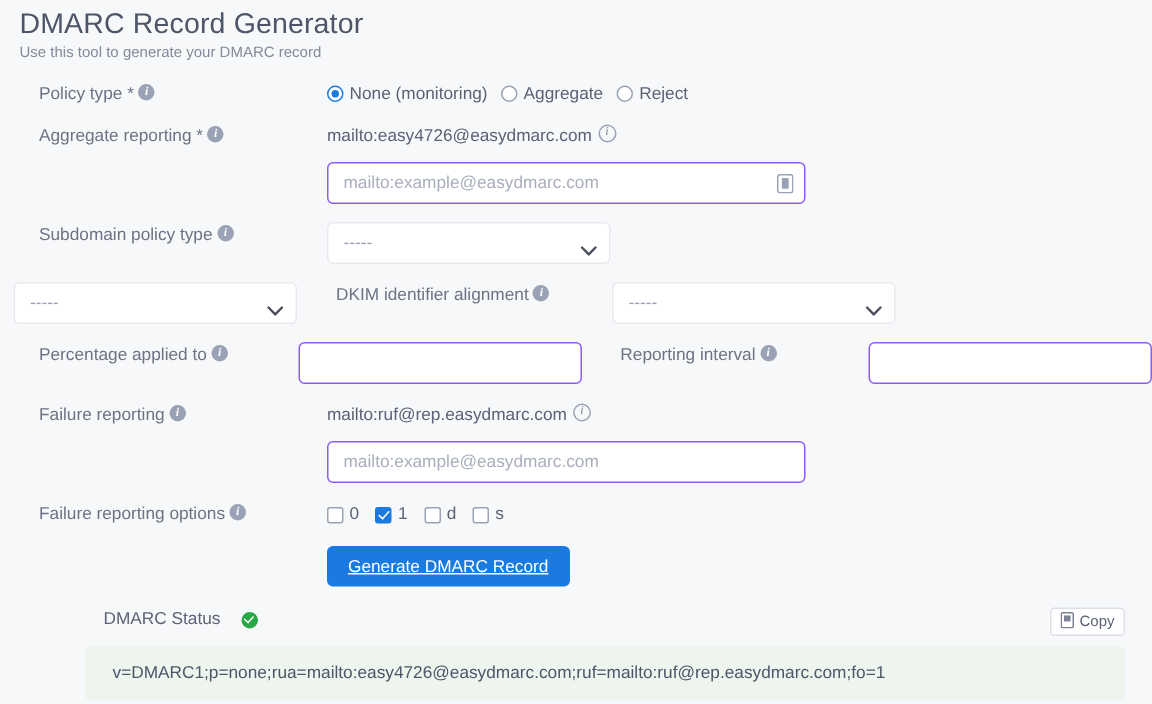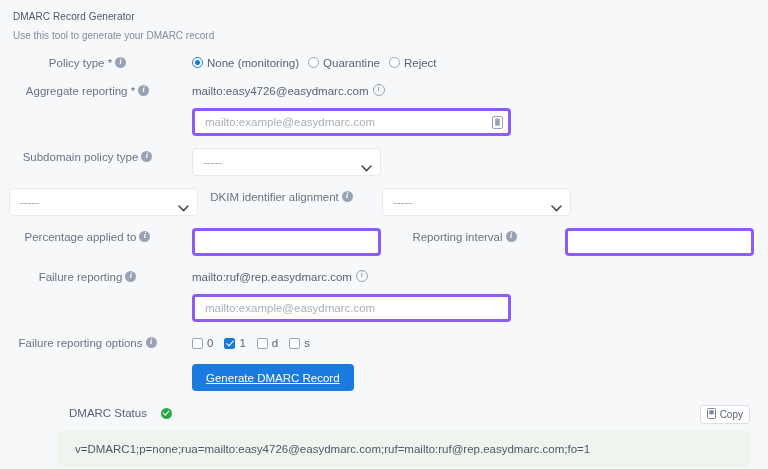--- a/index.html
+++ b/index.html
@@ -22,21 +22,21 @@
     height: 469px;
     position: relative;
     box-sizing: border-box;
   }
 
   
   .header {
     padding: 7px 0 0 13px;
   }
   .header-title {
-    font-size: 10px;
+    font-size: 19px;
     color: #4d5568;
     letter-spacing: .1px;
     line-height: 19px;
   }
   .header-sub {
     font-size: 10px;
     color: #838b9c;
     margin-top: 3px;
     line-height: 13px;
   }
@@ -46,27 +46,28 @@
     margin-top: 12px;
   }
   .row {
     display: flex;
     align-items: flex-start;
     position: relative;
   }
 
   .label {
     width: 183px;
-    text-align: center;
+    text-align: left;
     font-size: 11.5px;
     color: #6b7384;
     padding-right: 8px;
     box-sizing: border-box;
     white-space: nowrap;
     line-height: 18px;
+    margin-left: 26px;
   }
 
   
   .info-icon {
     display: inline-block;
     width: 11px;
     height: 11px;
     border-radius: 50%;
     background: #9aa2b5;
     position: relative;
@@ -154,21 +155,21 @@
     font-size: 11.5px;
     color: #5a6276;
     padding-left: 9px;
     line-height: 18px;
     white-space: nowrap;
   }
 
   
   .input {
     background: #ffffff;
-    border: 3px solid #8b5cf6;
+    border: 1px solid #8b5cf6;
     border-radius: 4px;
     height: 28px;
     box-sizing: border-box;
     font-size: 11.5px;
     color: #5a6276;
     padding: 0 10px;
     outline: none;
     font-family: "Liberation Sans", sans-serif;
   }
   .input::placeholder { color: #a8aebc; }
@@ -364,21 +365,21 @@
       <div class="label">
         <span>Policy type *</span><span class="info-icon"></span>
       </div>
       <div class="field radio-group">
         <label class="radio-opt">
           <span class="radio-dot checked"></span>
           <span>None (monitoring)</span>
         </label>
         <label class="radio-opt">
           <span class="radio-dot"></span>
-          <span>Quarantine</span>
+          <span>Aggregate</span>
         </label>
         <label class="radio-opt">
           <span class="radio-dot"></span>
           <span>Reject</span>
         </label>
       </div>
     </div>
 
     <div class="sp-h10"></div>
 

